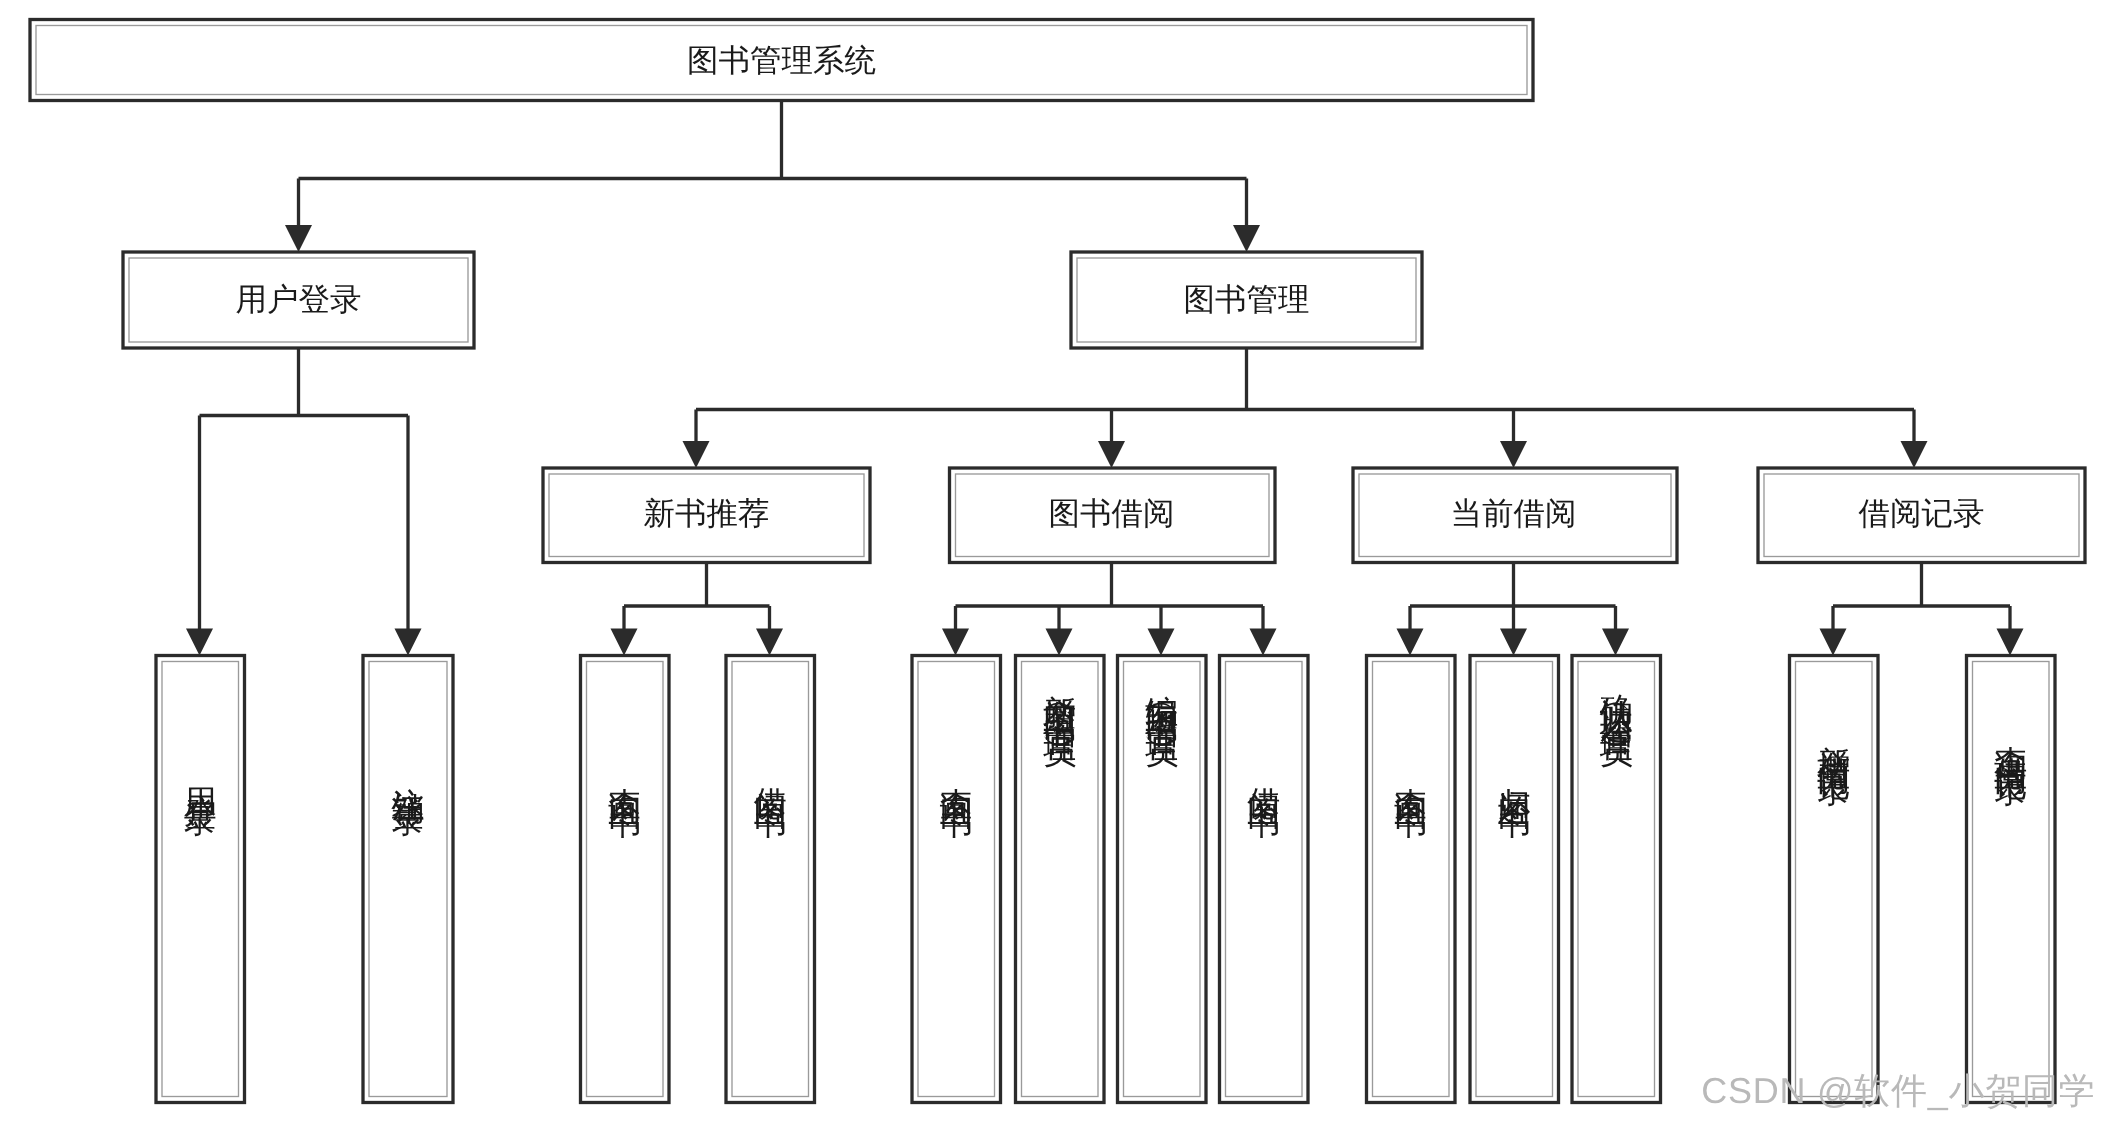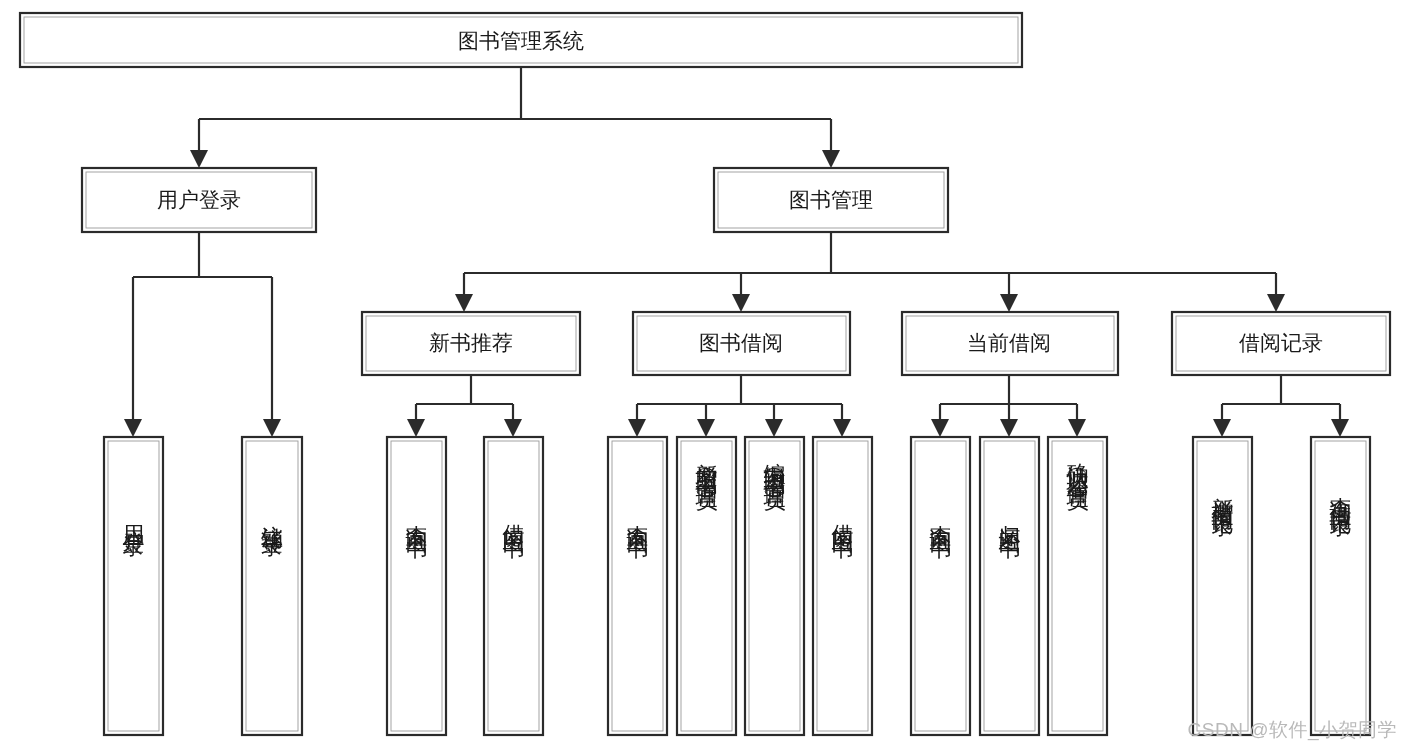--- a/index.html
+++ b/index.html
@@ -64,21 +64,21 @@
     color: #1a1a1a;
     letter-spacing: 4px;
     white-space: nowrap;
     text-align: center;
   }
   .watermark {
     position: absolute;
     right: 8px;
     bottom: 4px;
     font-family: "Liberation Sans", "DejaVu Sans", sans-serif;
-    font-size: 19px;
+    font-size: 24px;
     color: #b9b9b9;
     letter-spacing: 0.5px;
     white-space: nowrap;
   }
 </style>
 </head>
 <body>
 
 <svg id="diagram" viewBox="0 0 1405 747" xmlns="http://www.w3.org/2000/svg">
 

